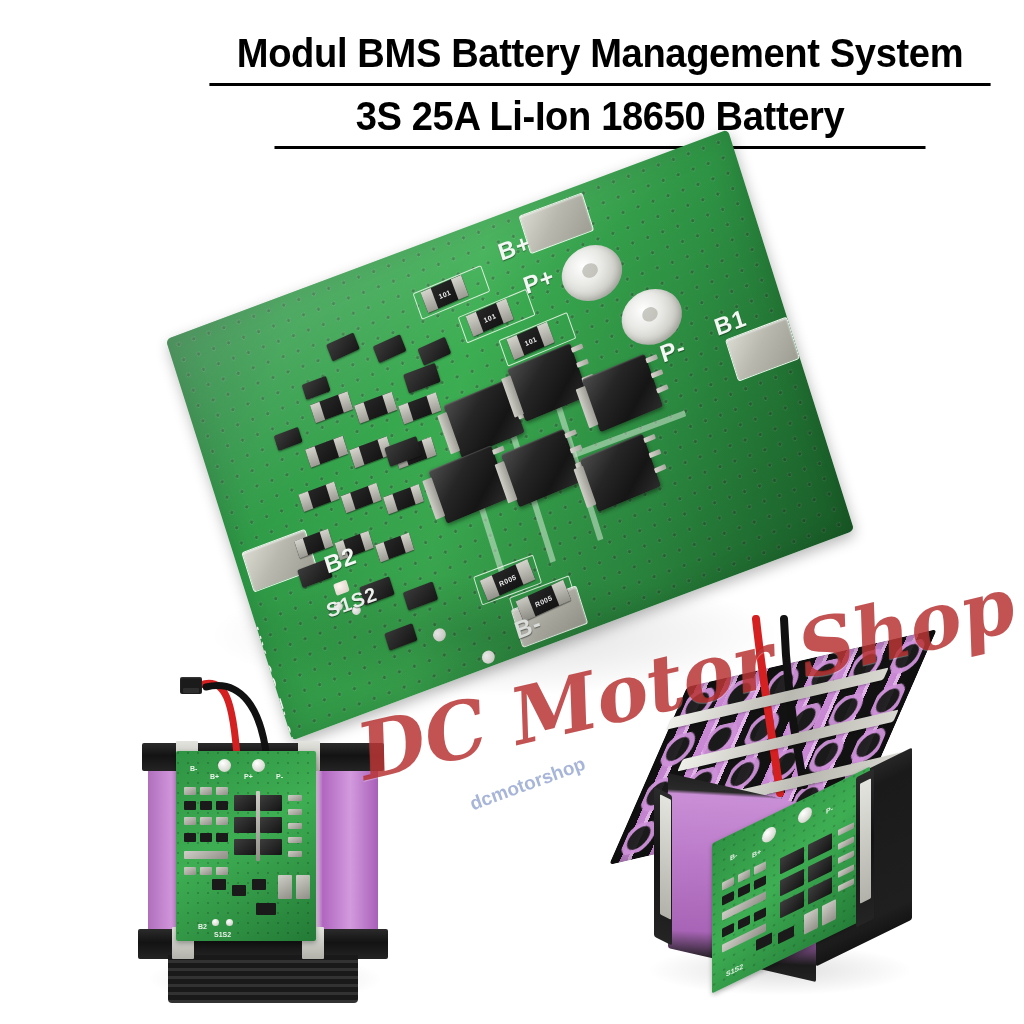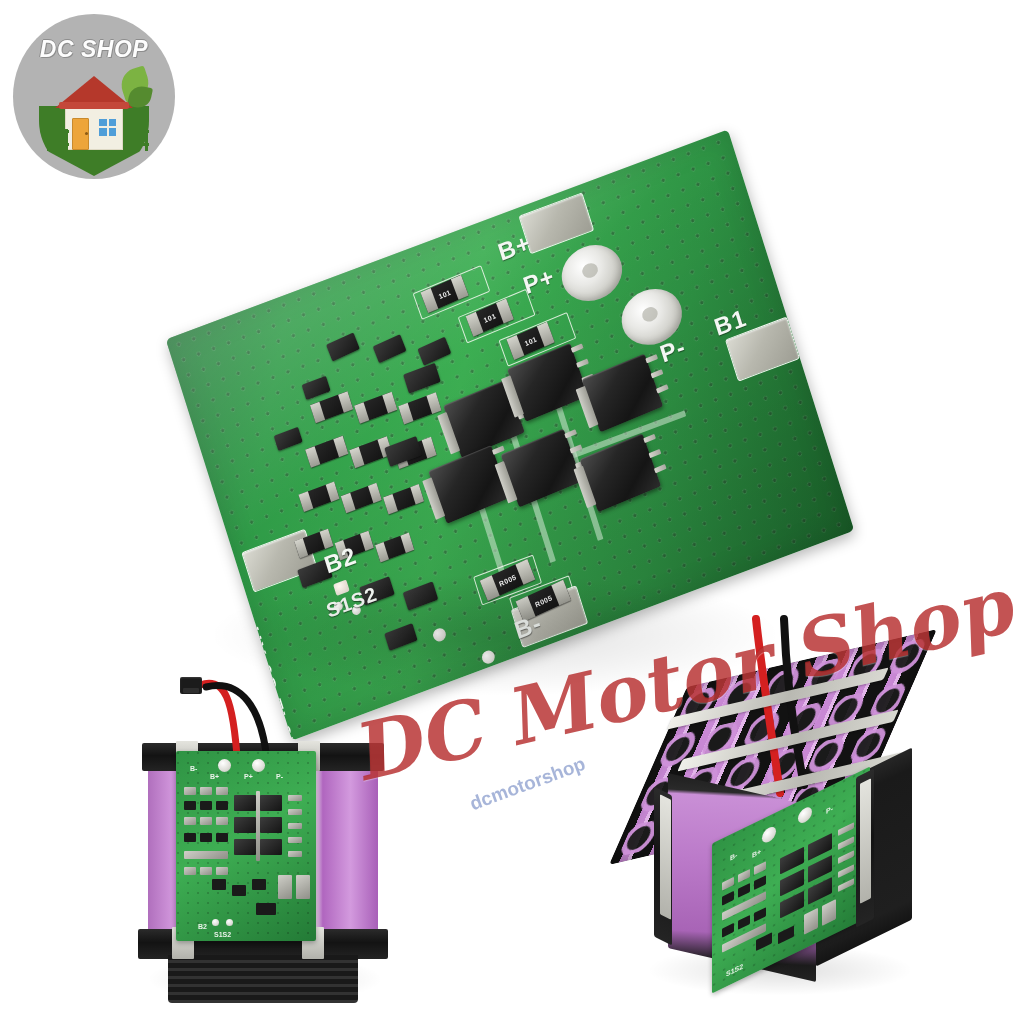--- a/index.html
+++ b/index.html
@@ -451,43 +451,25 @@
     z-index: 1;
   }
 </style>
 </head>
 <body>
 
 <div id="stage">
 
   <div id="header">
 
-    <div id="logo">
-      <div id="logo-text">DC SHOP</div>
-      <div class="logo-hill"></div>
-      <div class="logo-leaf"></div>
-      <div class="logo-leaf two"></div>
-      <div class="logo-roof"></div>
-      <div class="logo-house-body"></div>
-      <div class="logo-roof-band"></div>
-      <div class="logo-fence left">
-          <span style="left:2px"></span>
-          <span style="left:11px"></span>
-          <span style="left:20px"></span>
-        </div>
-      <div class="logo-fence right">
-          <span style="left:2px"></span>
-          <span style="left:11px"></span>
-          <span style="left:20px"></span>
-        </div>
-      <div class="logo-door"></div>
-      <div class="logo-door-knob"></div>
-      <div class="logo-window"></div>
+
+    <div id="title-block">
+      <div class="title-line one">Modul BMS Battery Management System</div>
+      <div class="title-line two">3S 25A Li-Ion 18650 Battery</div>
     </div>
-
 
   </div>
 
   <div id="pcb-wrap">
 
     <div class="faint-shadow" style="left:120px; top:380px; width:560px; height:120px;"></div>
 
     <div id="pcb-board">
 
       <div class="pad" style="left:374px; top:8px;  width:68px; height:40px;"></div>

